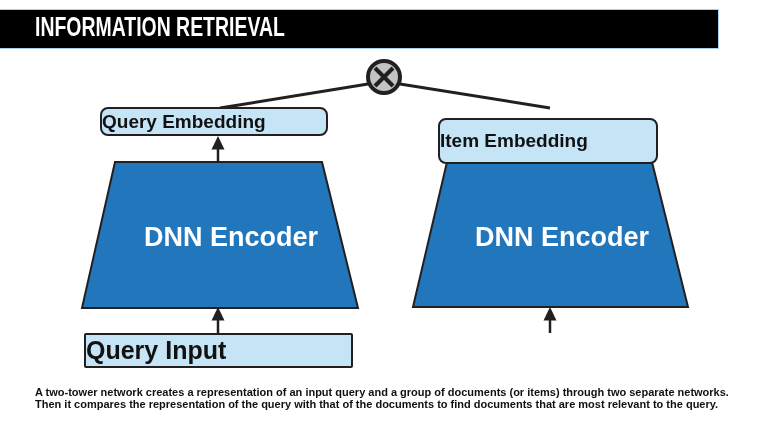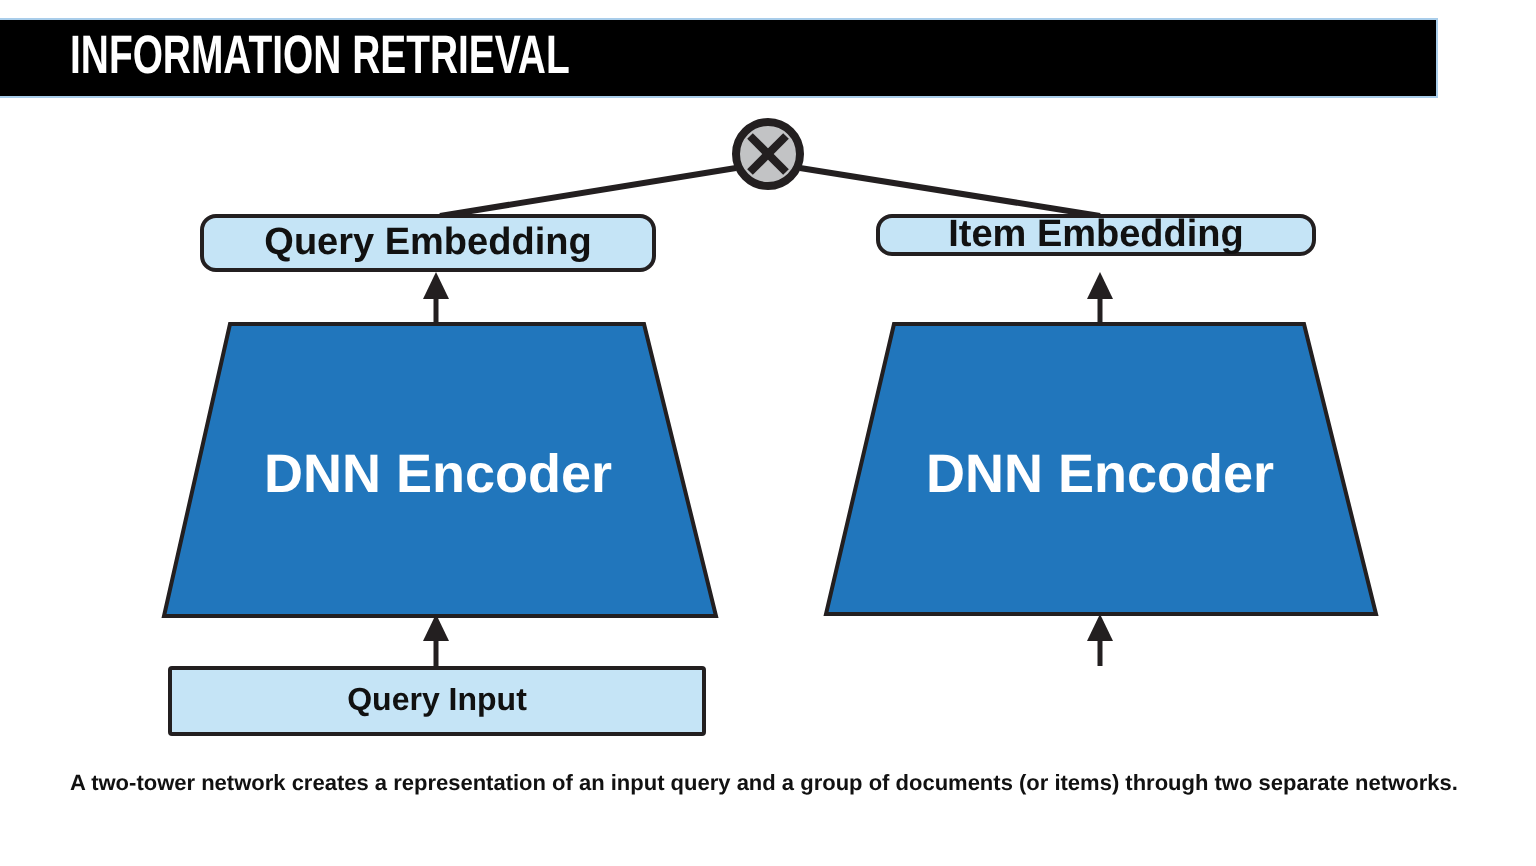--- a/index.html
+++ b/index.html
@@ -46,35 +46,35 @@
     width: 768px;
     height: 433px;
   }
   .node-box {
     position: absolute;
     background: #c5e4f6;
     border: 2px solid #231f20;
     border-radius: 8px;
     display: flex;
     align-items: center;
-    justify-content: center;
     font-weight: bold;
     color: #111111;
     box-sizing: border-box;
   }
   .embedding-box { font-size: 19px; }
-  .input-box { font-size: 16px; border-radius: 2px; }
+  .input-box { font-size: 25px; border-radius: 2px; }
   .encoder-label {
     position: absolute;
     width: 240px;
     text-align: center;
     color: #ffffff;
     font-size: 27px;
     font-weight: bold;
     white-space: nowrap;
+    margin-left: 12px;
   }
   .caption {
     position: absolute;
     left: 35px;
     top: 386px;
     width: 715px;
     font-size: 11px;
     font-weight: bold;
     line-height: 12.4px;
     color: #111111;
@@ -112,28 +112,29 @@
     <g>
       <circle cx="384" cy="77" r="16" fill="#c2c3c5" stroke="#231f20" stroke-width="4"></circle>
       <line x1="375" y1="68" x2="393" y2="86" stroke="#231f20" stroke-width="4"></line>
       <line x1="393" y1="68" x2="375" y2="86" stroke="#231f20" stroke-width="4"></line>
     </g>
   </svg>
 
   <div class="node-box embedding-box" style="left:100px; top:107px; width:228px; height:29px;">
     <span>Query Embedding</span>
   </div>
-  <div class="node-box embedding-box" style="left:438px; top:107px; width:220px; height:21px;">
+  <div class="node-box embedding-box" style="left:438px; top:118px; width:220px; height:46px;">
     <span>Item Embedding</span>
   </div>
 
   <div class="encoder-label" style="left:99px; top:222px;">DNN Encoder</div>
   <div class="encoder-label" style="left:430px; top:222px;">DNN Encoder</div>
 
   <div class="node-box input-box" style="left:84px; top:333px; width:269px; height:35px;">
     <span>Query Input</span>
   </div>
 
   <div class="caption">
     <div>A two-tower network creates a representation of an input query and a group of documents (or items) through two separate networks.</div>
+    <div>Then it compares the representation of the query with that of the documents to find documents that are most relevant to the query.</div>
   </div>
 
 </div>
 
 </body></html>

